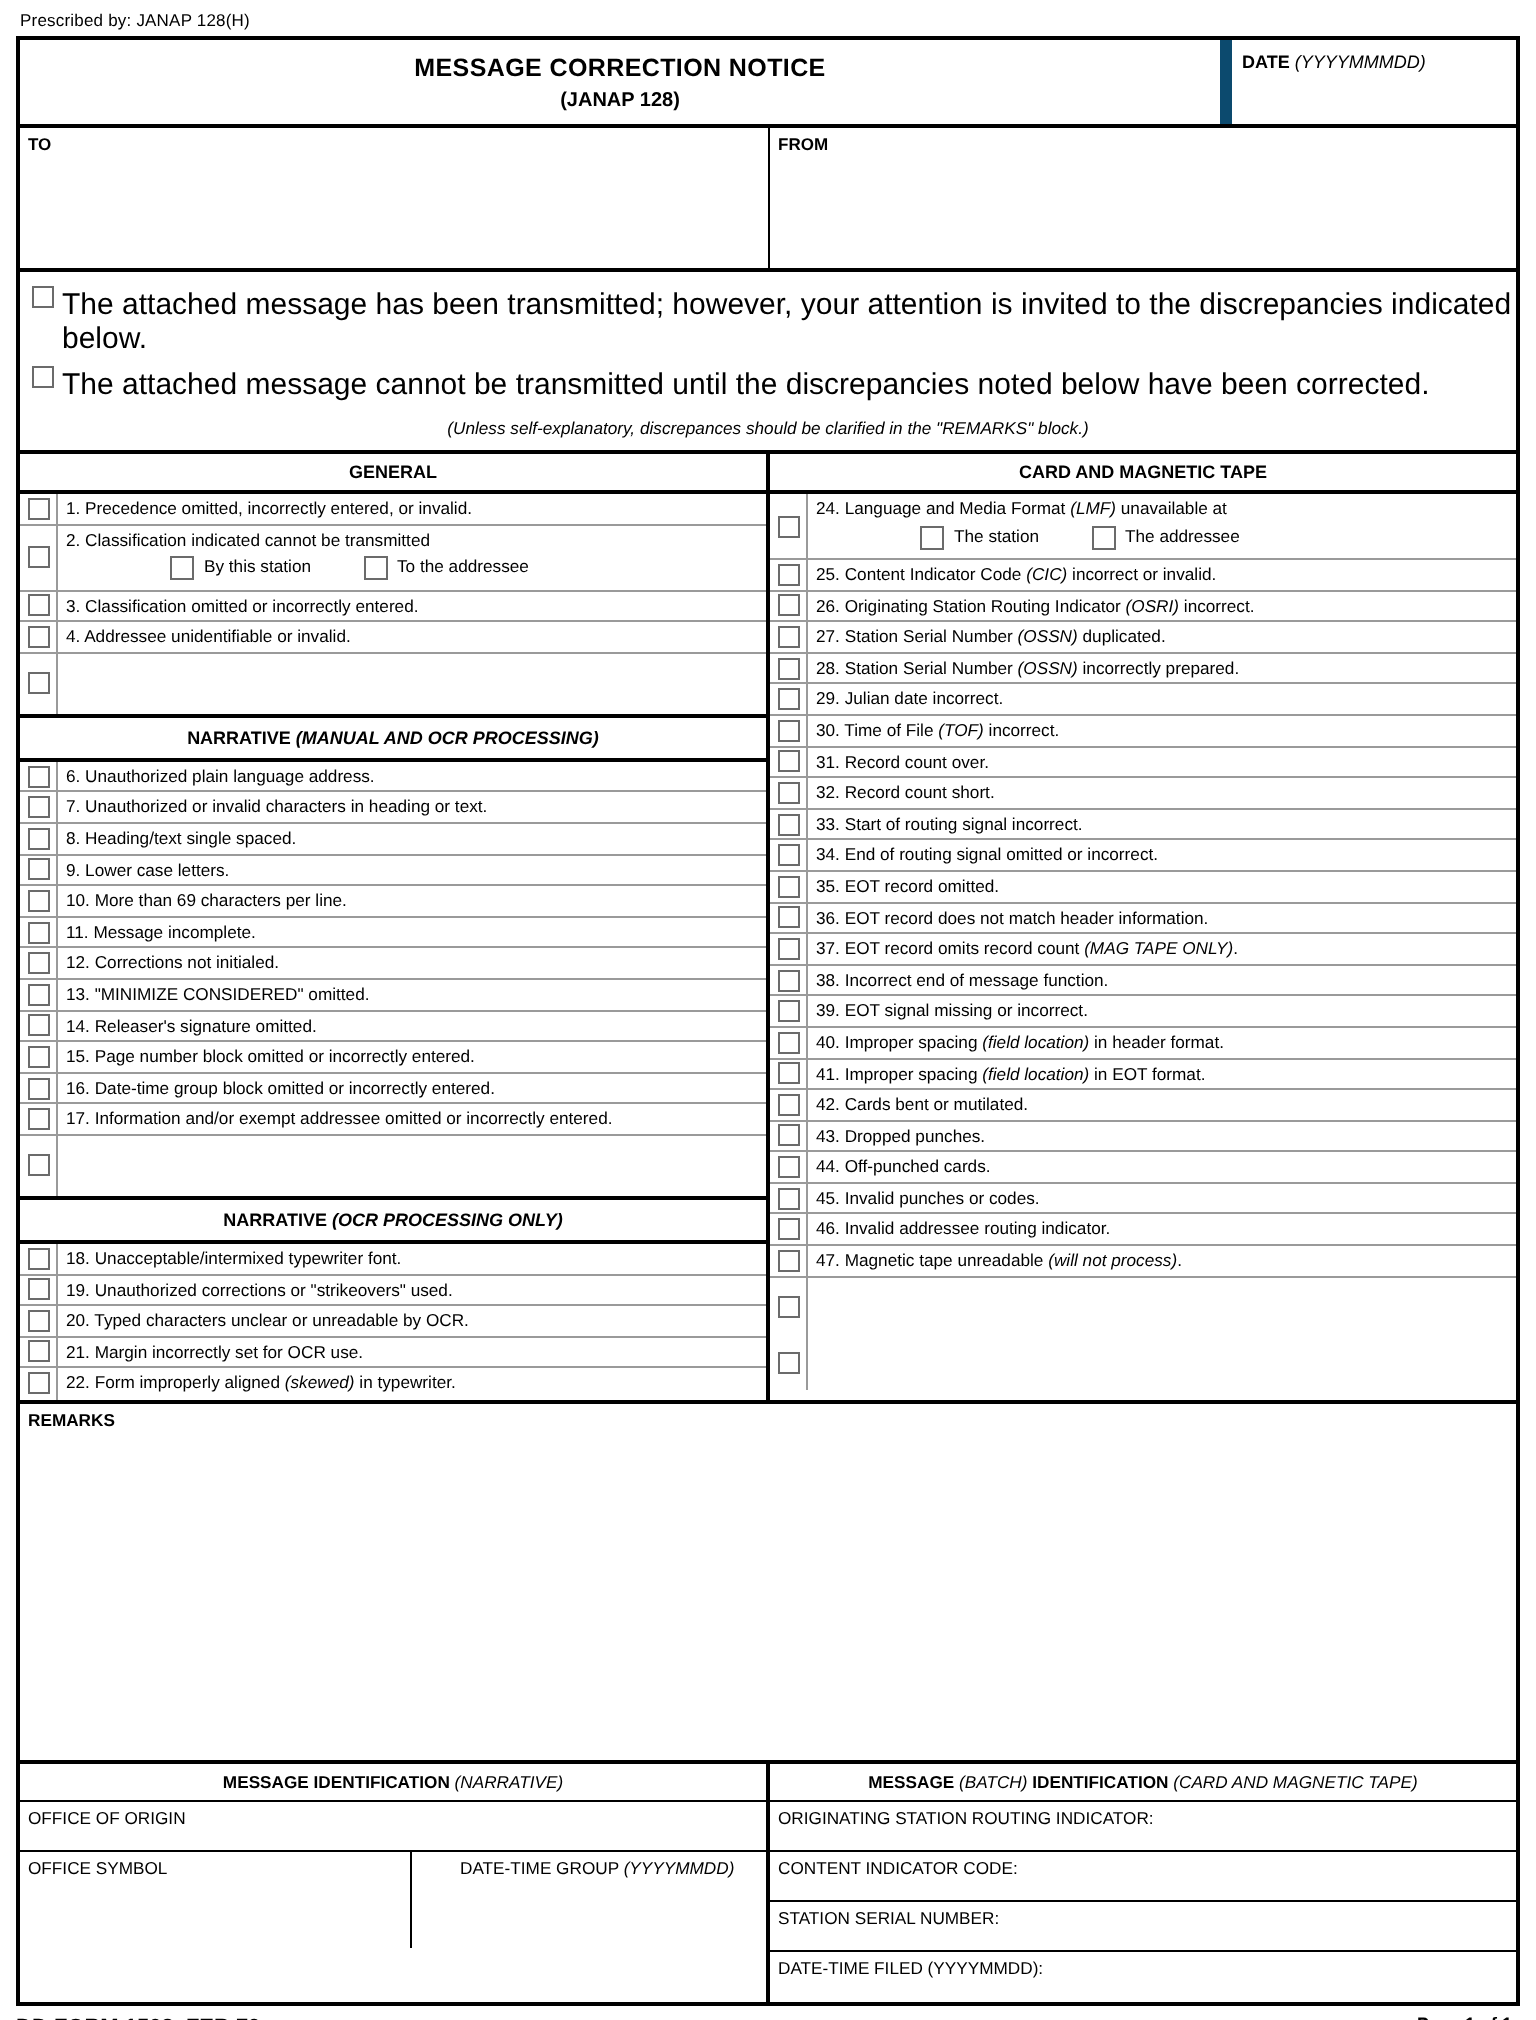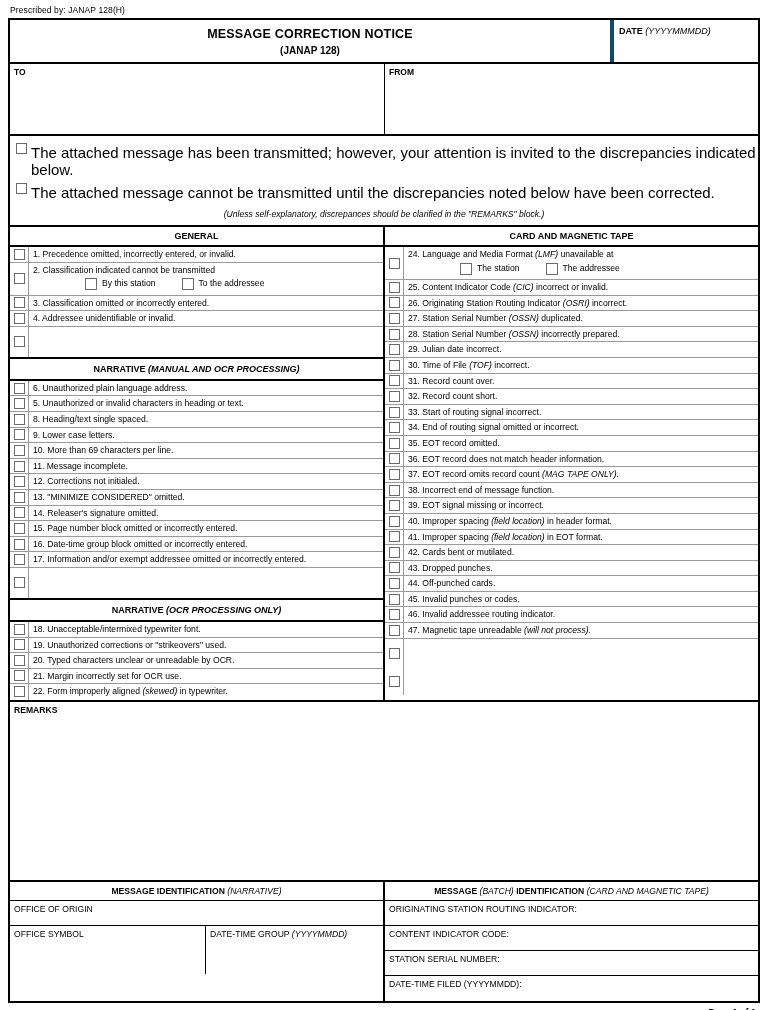--- a/index.html
+++ b/index.html
@@ -29,21 +29,21 @@
   .hdr { display: flex; border-bottom: 2px solid #000; }
   .hdr-title {
     flex: 1 1 auto;
     text-align: center;
     padding: 7px 0 6px;
   }
   .hdr-title .t1 { font-size: 12.5px; font-weight: bold; letter-spacing: .2px; }
   .hdr-title .t2 { font-size: 10px; font-weight: bold; margin-top: 4px; }
   .hdr-date {
     width: 148px;
-    border-left: 4px solid #0c4a6e;
+    border-left: 6px solid #0c4a6e;
     padding: 6px 0 0 5px;
     font-size: 9px;
   }
   .hdr-date b { font-weight: bold; }
   .hdr-date i { font-style: italic; }
 
   
   .tofrom { display: flex; border-bottom: 2px solid #000; height: 72px; }
   .tofrom > div { padding: 3px 0 0 4px; font-size: 8.5px; font-weight: bold; }
   .tf-to { width: 375px; border-right: 1px solid #000; }
@@ -136,21 +136,21 @@
     padding: 4px 0 4px; border-bottom: 1px solid #000;
   }
   .id-head .reg { font-weight: normal; font-style: italic; }
   .id-row {
     font-size: 8.6px;
     padding: 3px 0 3px 4px;
     border-bottom: 1px solid #000;
     height: 25px;
   }
   .id-row.last { border-bottom: none; }
-  .id-split { display: flex; border-bottom: none; }
+  .id-split { display: flex; border-bottom: none; gap: 20px; }
   .id-split > div { padding: 3px 0 3px 4px; font-size: 8.6px; height: 48px; }
   .id-split .a { width: 196px; border-right: 1px solid #000; }
   .id-split .b { flex: 1 1 auto; }
 
   
   .footer { position: relative; height: 44px; margin: 0 8px; }
   .ff-form {
     position: absolute; left: 0; top: 5px;
     font-size: 11px; font-weight: bold;
   }
@@ -269,21 +269,21 @@
           <div class="item">
             <div class="box-cell">
               <span class="cb"></span>
             </div>
             <div class="txt">6. Unauthorized plain language address.</div>
           </div>
           <div class="item">
             <div class="box-cell">
               <span class="cb"></span>
             </div>
-            <div class="txt">5. Unauthorized or invalid characters in heading or text.</div>
+            <div class="txt">7. Unauthorized or invalid characters in heading or text.</div>
           </div>
           <div class="item">
             <div class="box-cell">
               <span class="cb"></span>
             </div>
             <div class="txt">8. Heading/text single spaced.</div>
           </div>
           <div class="item">
             <div class="box-cell">
               <span class="cb"></span>

